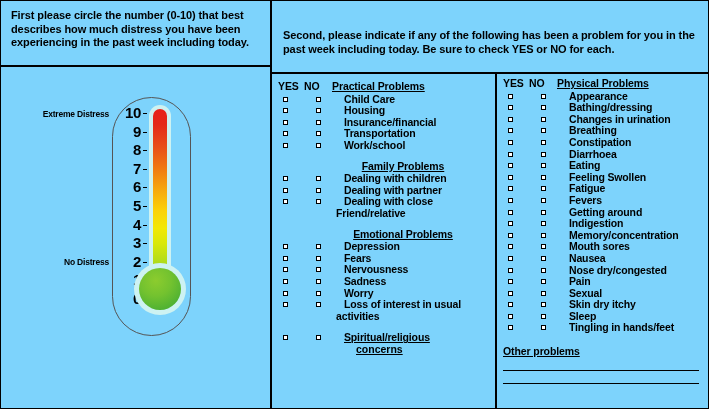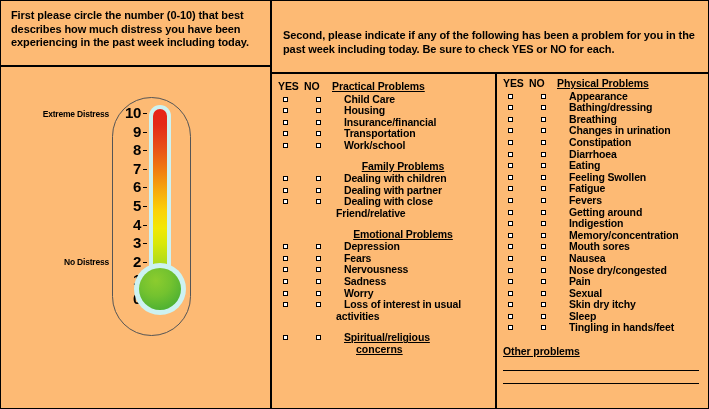--- a/index.html
+++ b/index.html
@@ -5,21 +5,21 @@
   html,body{margin:0;padding:0;background:#fff;}
   body{
     width:709px;height:409px;
     font-family:"Liberation Sans",sans-serif;
     color:#000;
     -webkit-font-smoothing:none;
   }
   #sheet{
     position:absolute;left:0;top:0;width:707px;height:407px;
     border:1px solid #000;
-    background:#fdba74;
+    background:#7dd3fc;
   }
   
   .v-main{position:absolute;left:269px;top:0;width:2px;height:407px;background:#000;}
   .h-left{position:absolute;left:0;top:64px;width:269px;height:2px;background:#000;}
   .h-right{position:absolute;left:271px;top:71px;width:436px;height:2px;background:#000;}
   .v-col{position:absolute;left:494px;top:73px;width:2px;height:334px;background:#000;}
 
   
   .instr{
     position:absolute;
@@ -433,30 +433,30 @@
           </span>
           <span class="row-label">Bathing/dressing</span>
         </div>
         <div class="row">
           <span class="cb-cell">
             <span class="cb"></span>
           </span>
           <span class="cb-cell second">
             <span class="cb"></span>
           </span>
+          <span class="row-label">Changes in urination</span>
+        </div>
+        <div class="row">
+          <span class="cb-cell">
+            <span class="cb"></span>
+          </span>
+          <span class="cb-cell second">
+            <span class="cb"></span>
+          </span>
           <span class="row-label">Breathing</span>
-        </div>
-        <div class="row">
-          <span class="cb-cell">
-            <span class="cb"></span>
-          </span>
-          <span class="cb-cell second">
-            <span class="cb"></span>
-          </span>
-          <span class="row-label">Changes in urination</span>
         </div>
         <div class="row">
           <span class="cb-cell">
             <span class="cb"></span>
           </span>
           <span class="cb-cell second">
             <span class="cb"></span>
           </span>
           <span class="row-label">Constipation</span>
         </div>

